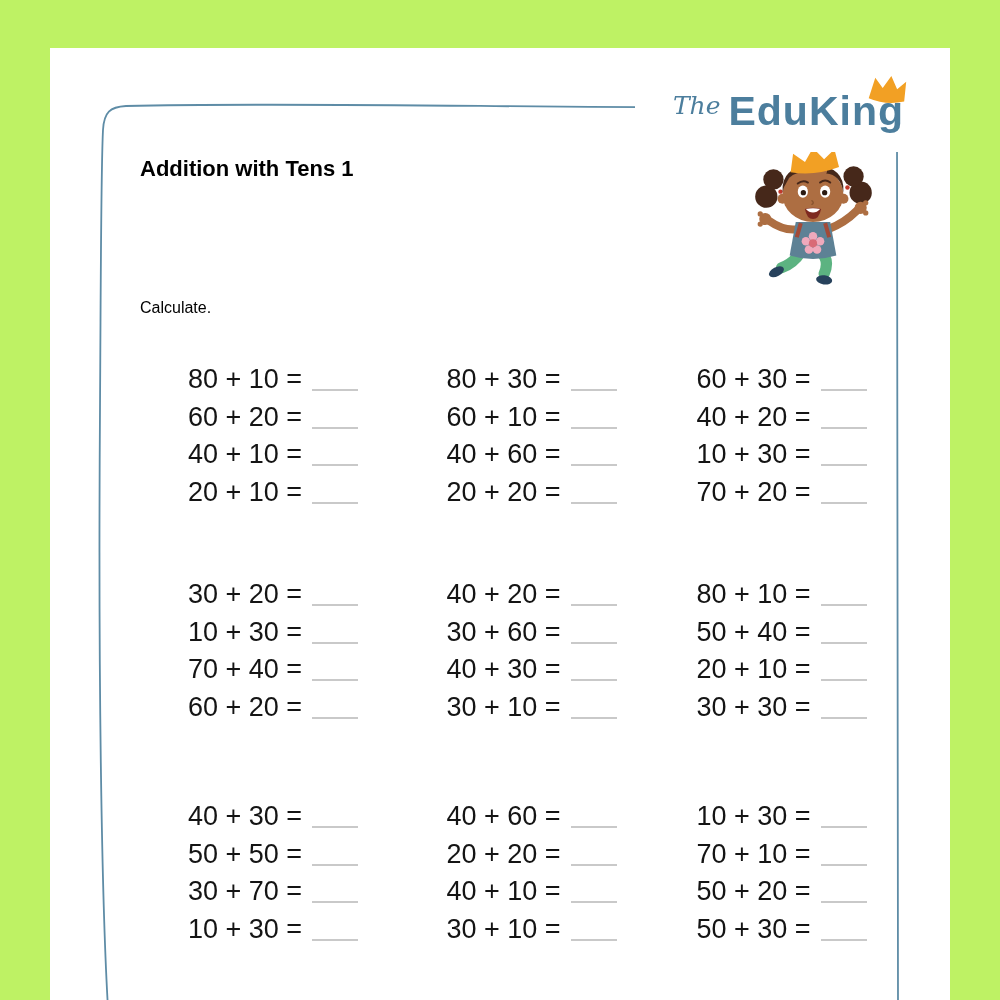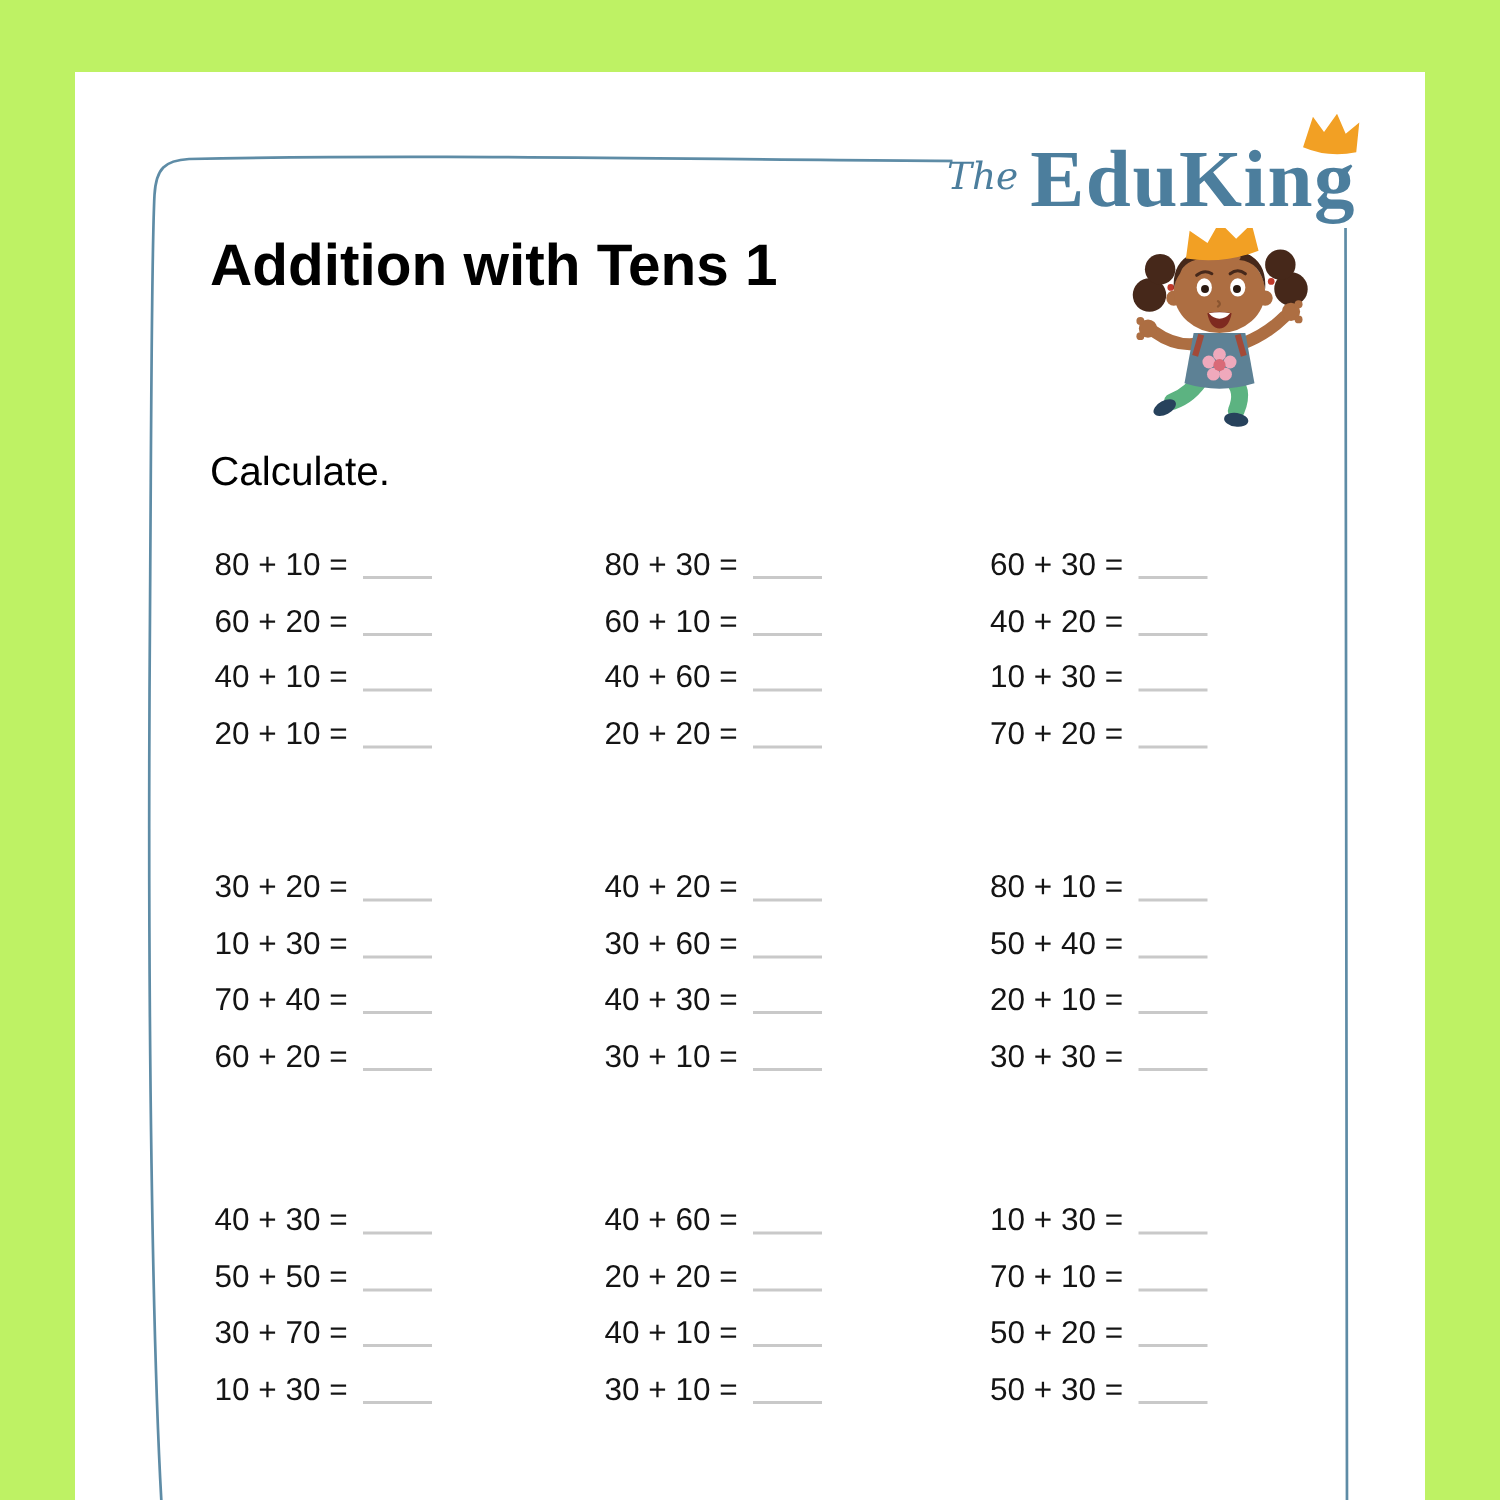--- a/index.html
+++ b/index.html
@@ -6,34 +6,34 @@
   .canvas{position:relative;width:1000px;height:1000px;background:#bef264;overflow:hidden;
           font-family:"Liberation Sans",sans-serif;}
   .page{position:absolute;left:50px;top:48px;width:900px;height:952px;background:#ffffff;}
   .border-svg{position:absolute;left:0;top:0;width:900px;height:952px;z-index:1;}
 
   .logo{position:absolute;left:585px;top:30px;width:275px;height:74px;background:#ffffff;
         z-index:3;display:flex;align-items:baseline;justify-content:flex-end;
         padding:10px 6px 0 0;box-sizing:border-box;}
   .logo .the{font-family:"DejaVu Serif",serif;font-style:italic;font-size:25px;
              color:#4C7E9D;position:relative;top:-11px;margin-right:8px;}
-  .logo .name{font-family:Liberation Serif, serif;font-weight:bold;font-size:54px;
+  .logo .name{font-family:Liberation Sans, sans-serif;font-weight:bold;font-size:41px;
               color:#4C7E9D;letter-spacing:1px;}
   .logo .crown{position:absolute;right:2px;top:-4px;width:40px;height:32px;transform:rotate(9deg);}
 
-  .title{position:absolute;left:90px;top:108px;font-size:39px;font-weight:bold;color:#000;z-index:2;}
+  .title{position:absolute;left:90px;top:108px;font-size:22px;font-weight:bold;color:#000;z-index:2;}
   .girl{position:absolute;left:703px;top:98px;width:122px;height:142px;z-index:2;}
-  .instruction{position:absolute;left:90px;top:251px;font-size:27px;color:#000;z-index:2;}
+  .instruction{position:absolute;left:90px;top:251px;font-size:16px;color:#000;z-index:2;}
 
   .block{position:absolute;left:93px;display:grid;grid-template-columns:260px 257px 243px;z-index:2;}
   .block-1{top:316px;}
   .block-2{top:531px;}
   .block-3{top:753px;}
   .col{display:flex;flex-direction:column;}
-  .problem-row{height:37.7px;font-size:21px;color:#141414;white-space:nowrap;}
+  .problem-row{height:37.7px;font-size:27px;color:#141414;white-space:nowrap;text-align:center;}
   .answer-line{display:inline-block;width:46px;height:20px;border-bottom:2px solid #C9C9C9;
                margin-left:10px;vertical-align:-3px;}
 </style>
 </head>
 <body>
 
 <div class="canvas">
   <div class="page">
 
     <svg class="border-svg" viewBox="0 0 900 952">

